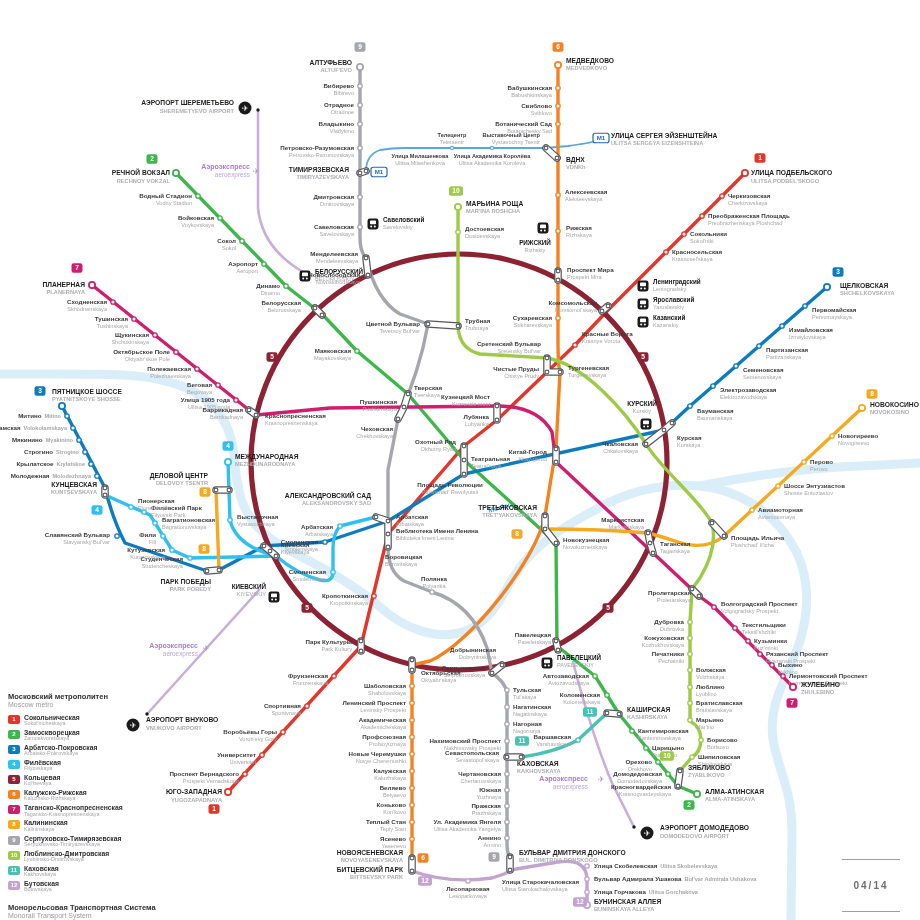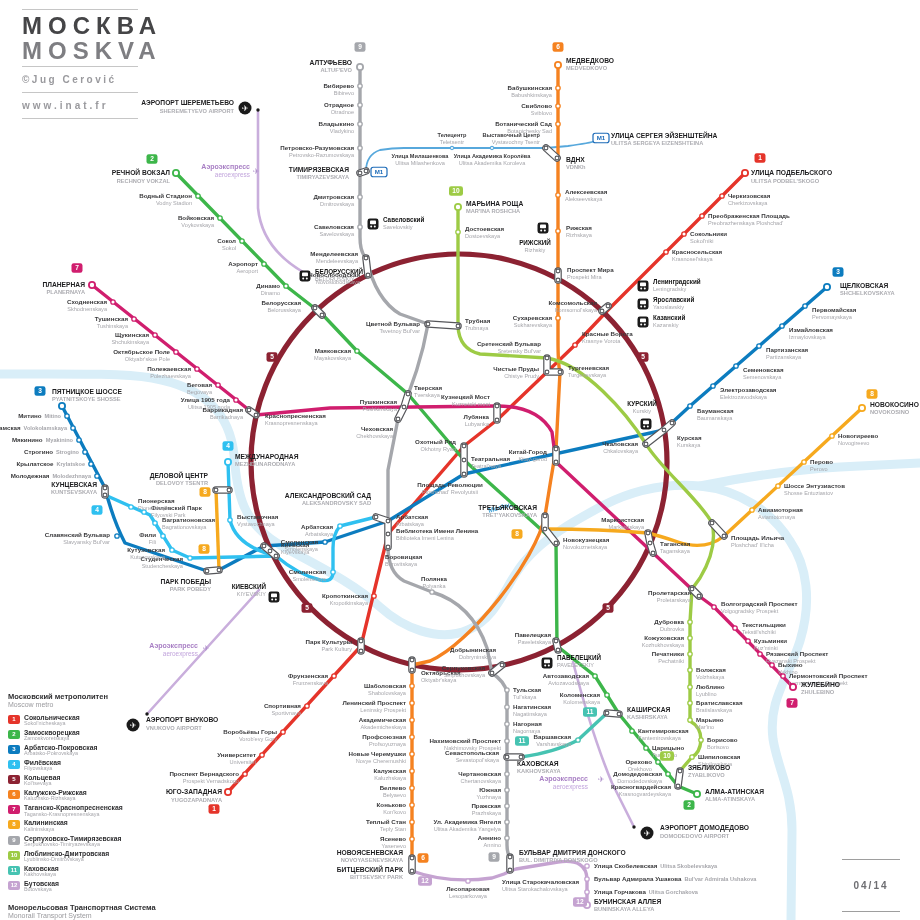--- a/index.html
+++ b/index.html
@@ -1310,30 +1310,20 @@
           <rect x="371" y="167.25" width="16" height="9.5" rx="2.2" fill="#fff" stroke="#1C6BB8" stroke-width="1.2"></rect>
           <text x="379" y="174.4" text-anchor="middle" class="m1t">М1</text>
         </g>
         <g>
           <rect x="593" y="133.25" width="16" height="9.5" rx="2.2" fill="#fff" stroke="#1C6BB8" stroke-width="1.2"></rect>
           <text x="601" y="140.4" text-anchor="middle" class="m1t">М1</text>
         </g>
       </g>
     </svg>
 
-  <div class="hdr">
-    <div class="hdr-rule"></div>
-    <div class="t-ru">МОСКВА</div>
-    <div class="t-en">MOSKVA</div>
-    <div class="hdr-rule"></div>
-    <div class="t-credit">©Jug Cerović</div>
-    <div class="hdr-rule"></div>
-    <div class="t-site">www.inat.fr</div>
-    <div class="hdr-rule"></div>
-  </div>
 
   <div class="legend">
     <div class="lg-title">Московский метрополитен</div>
     <div class="lg-sub">Moscow metro</div>
     <div id="legend-items">
         <div class="lg-item">
           <div class="lg-badge" style="background: rgb(229, 52, 42);">1</div>
           <div>
             <div class="lg-name">Сокольническая</div>
             <div class="lg-en">Sokol'nicheskaya</div>

